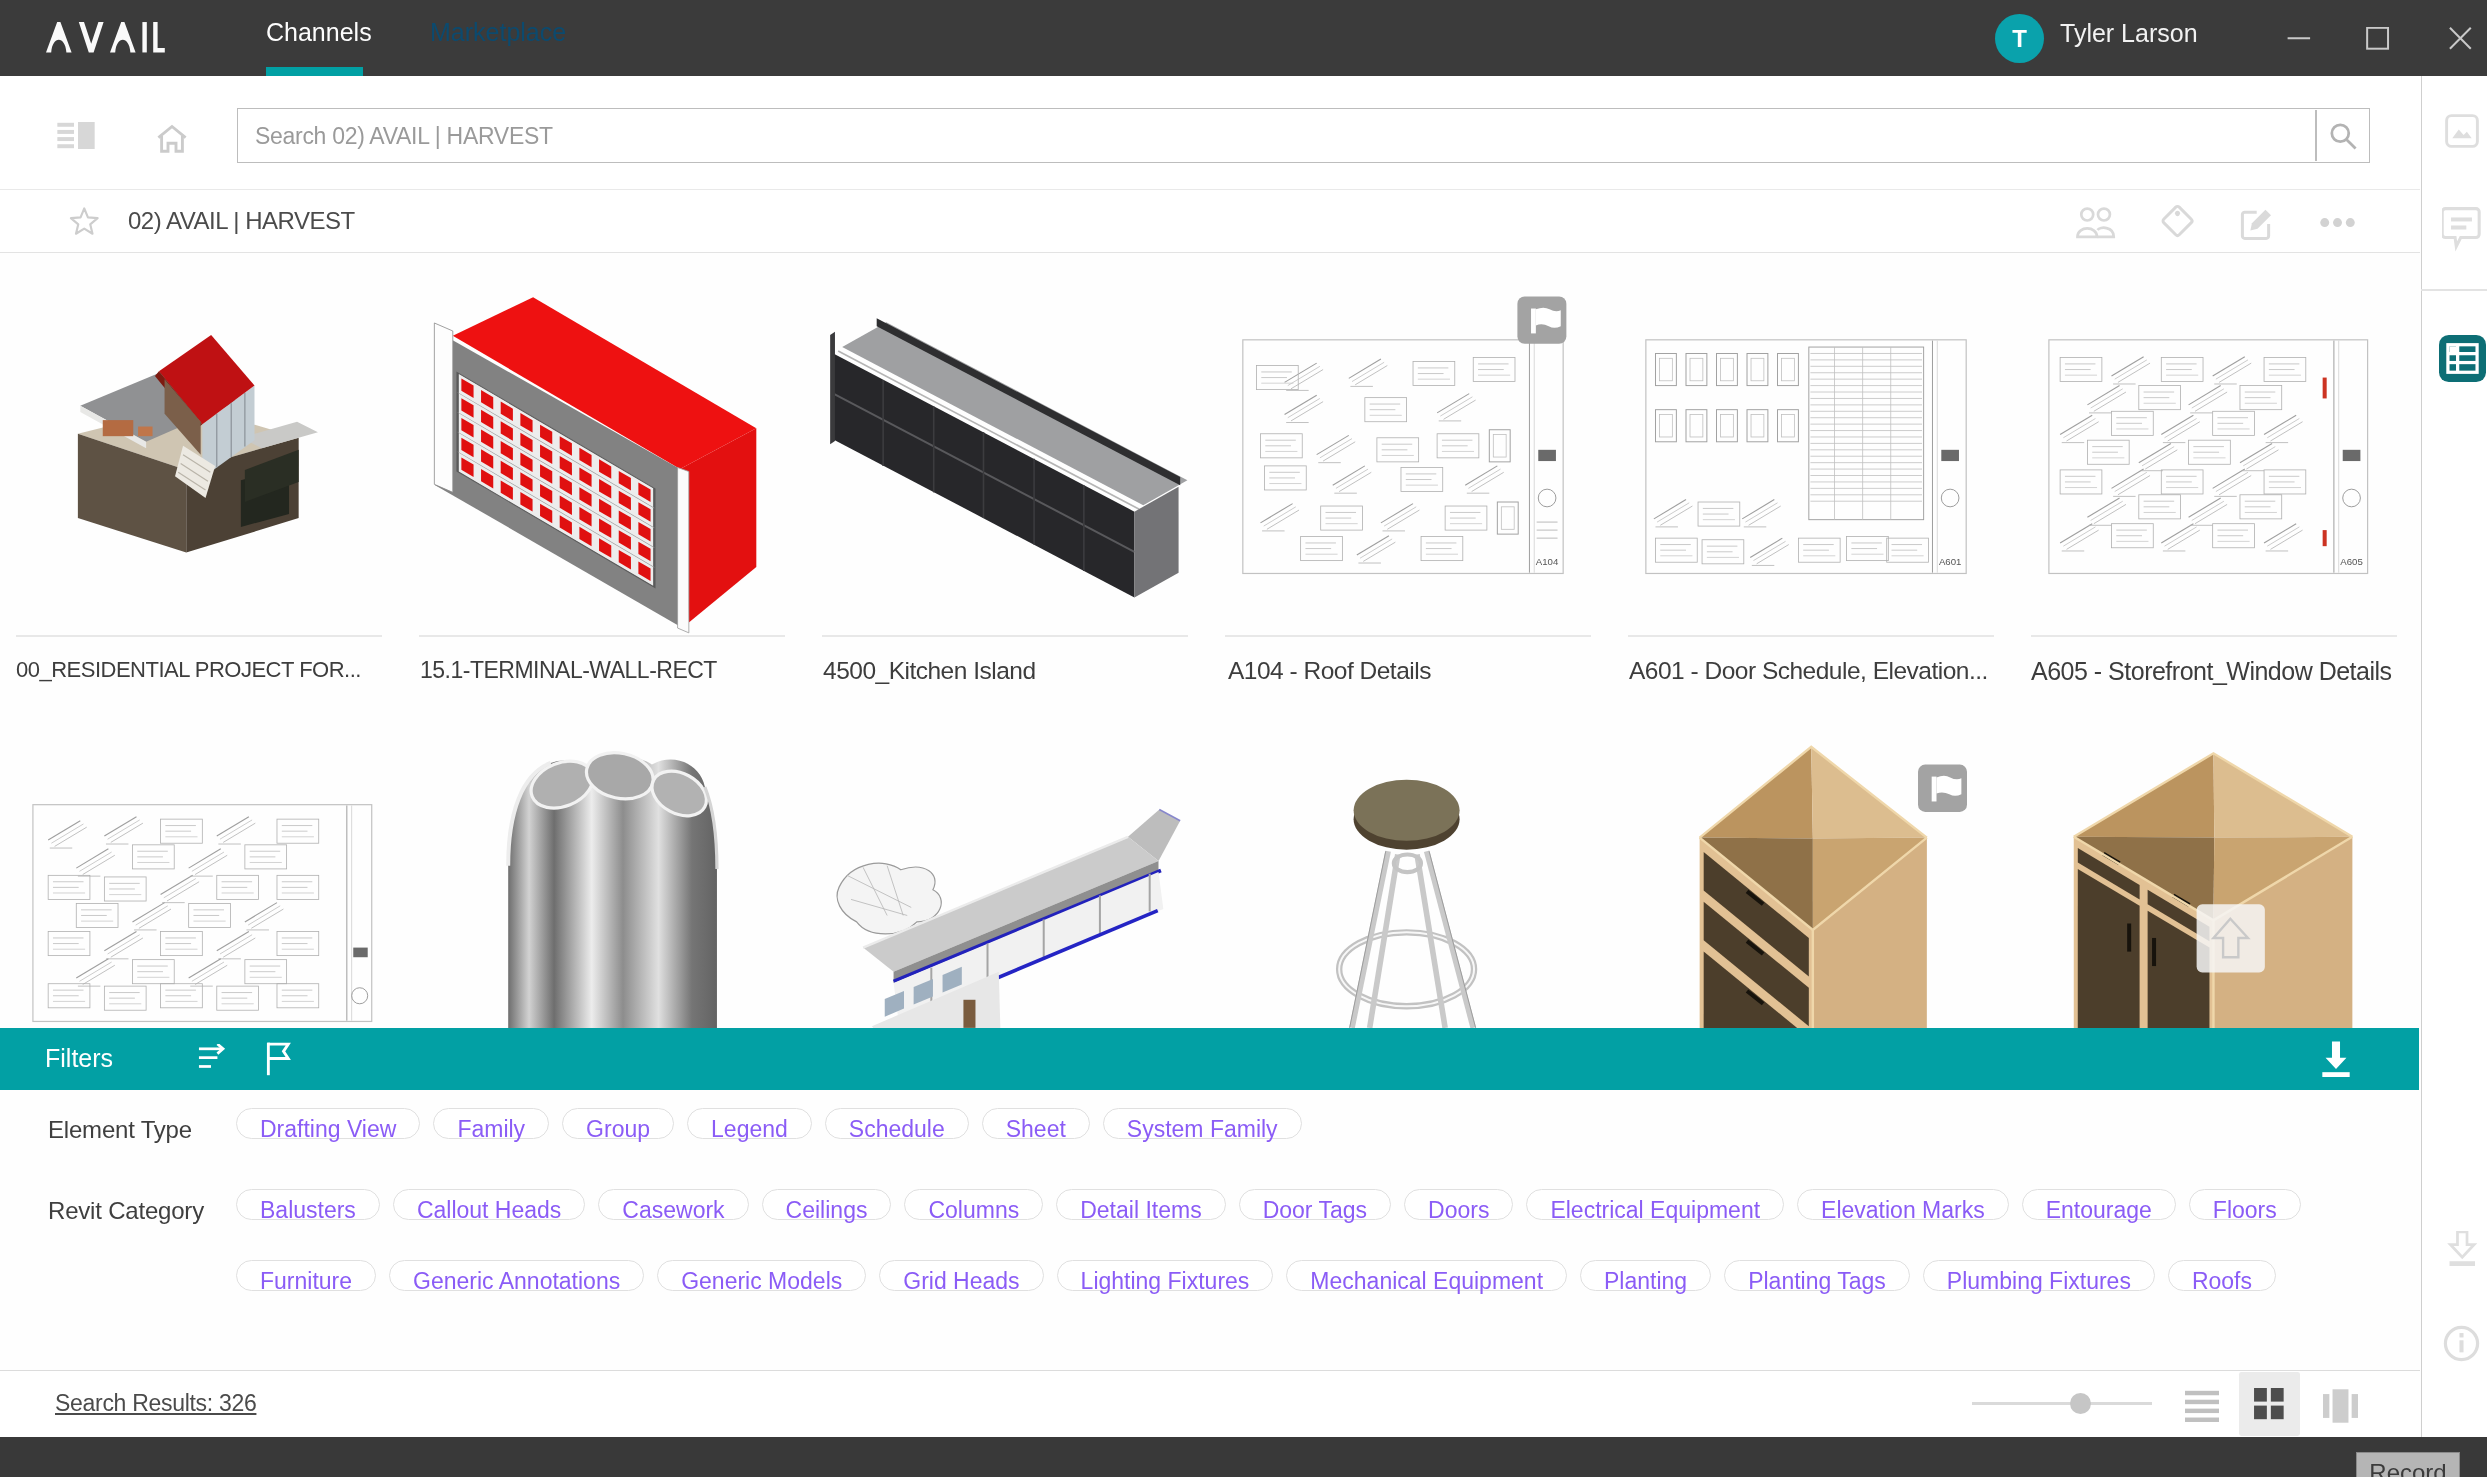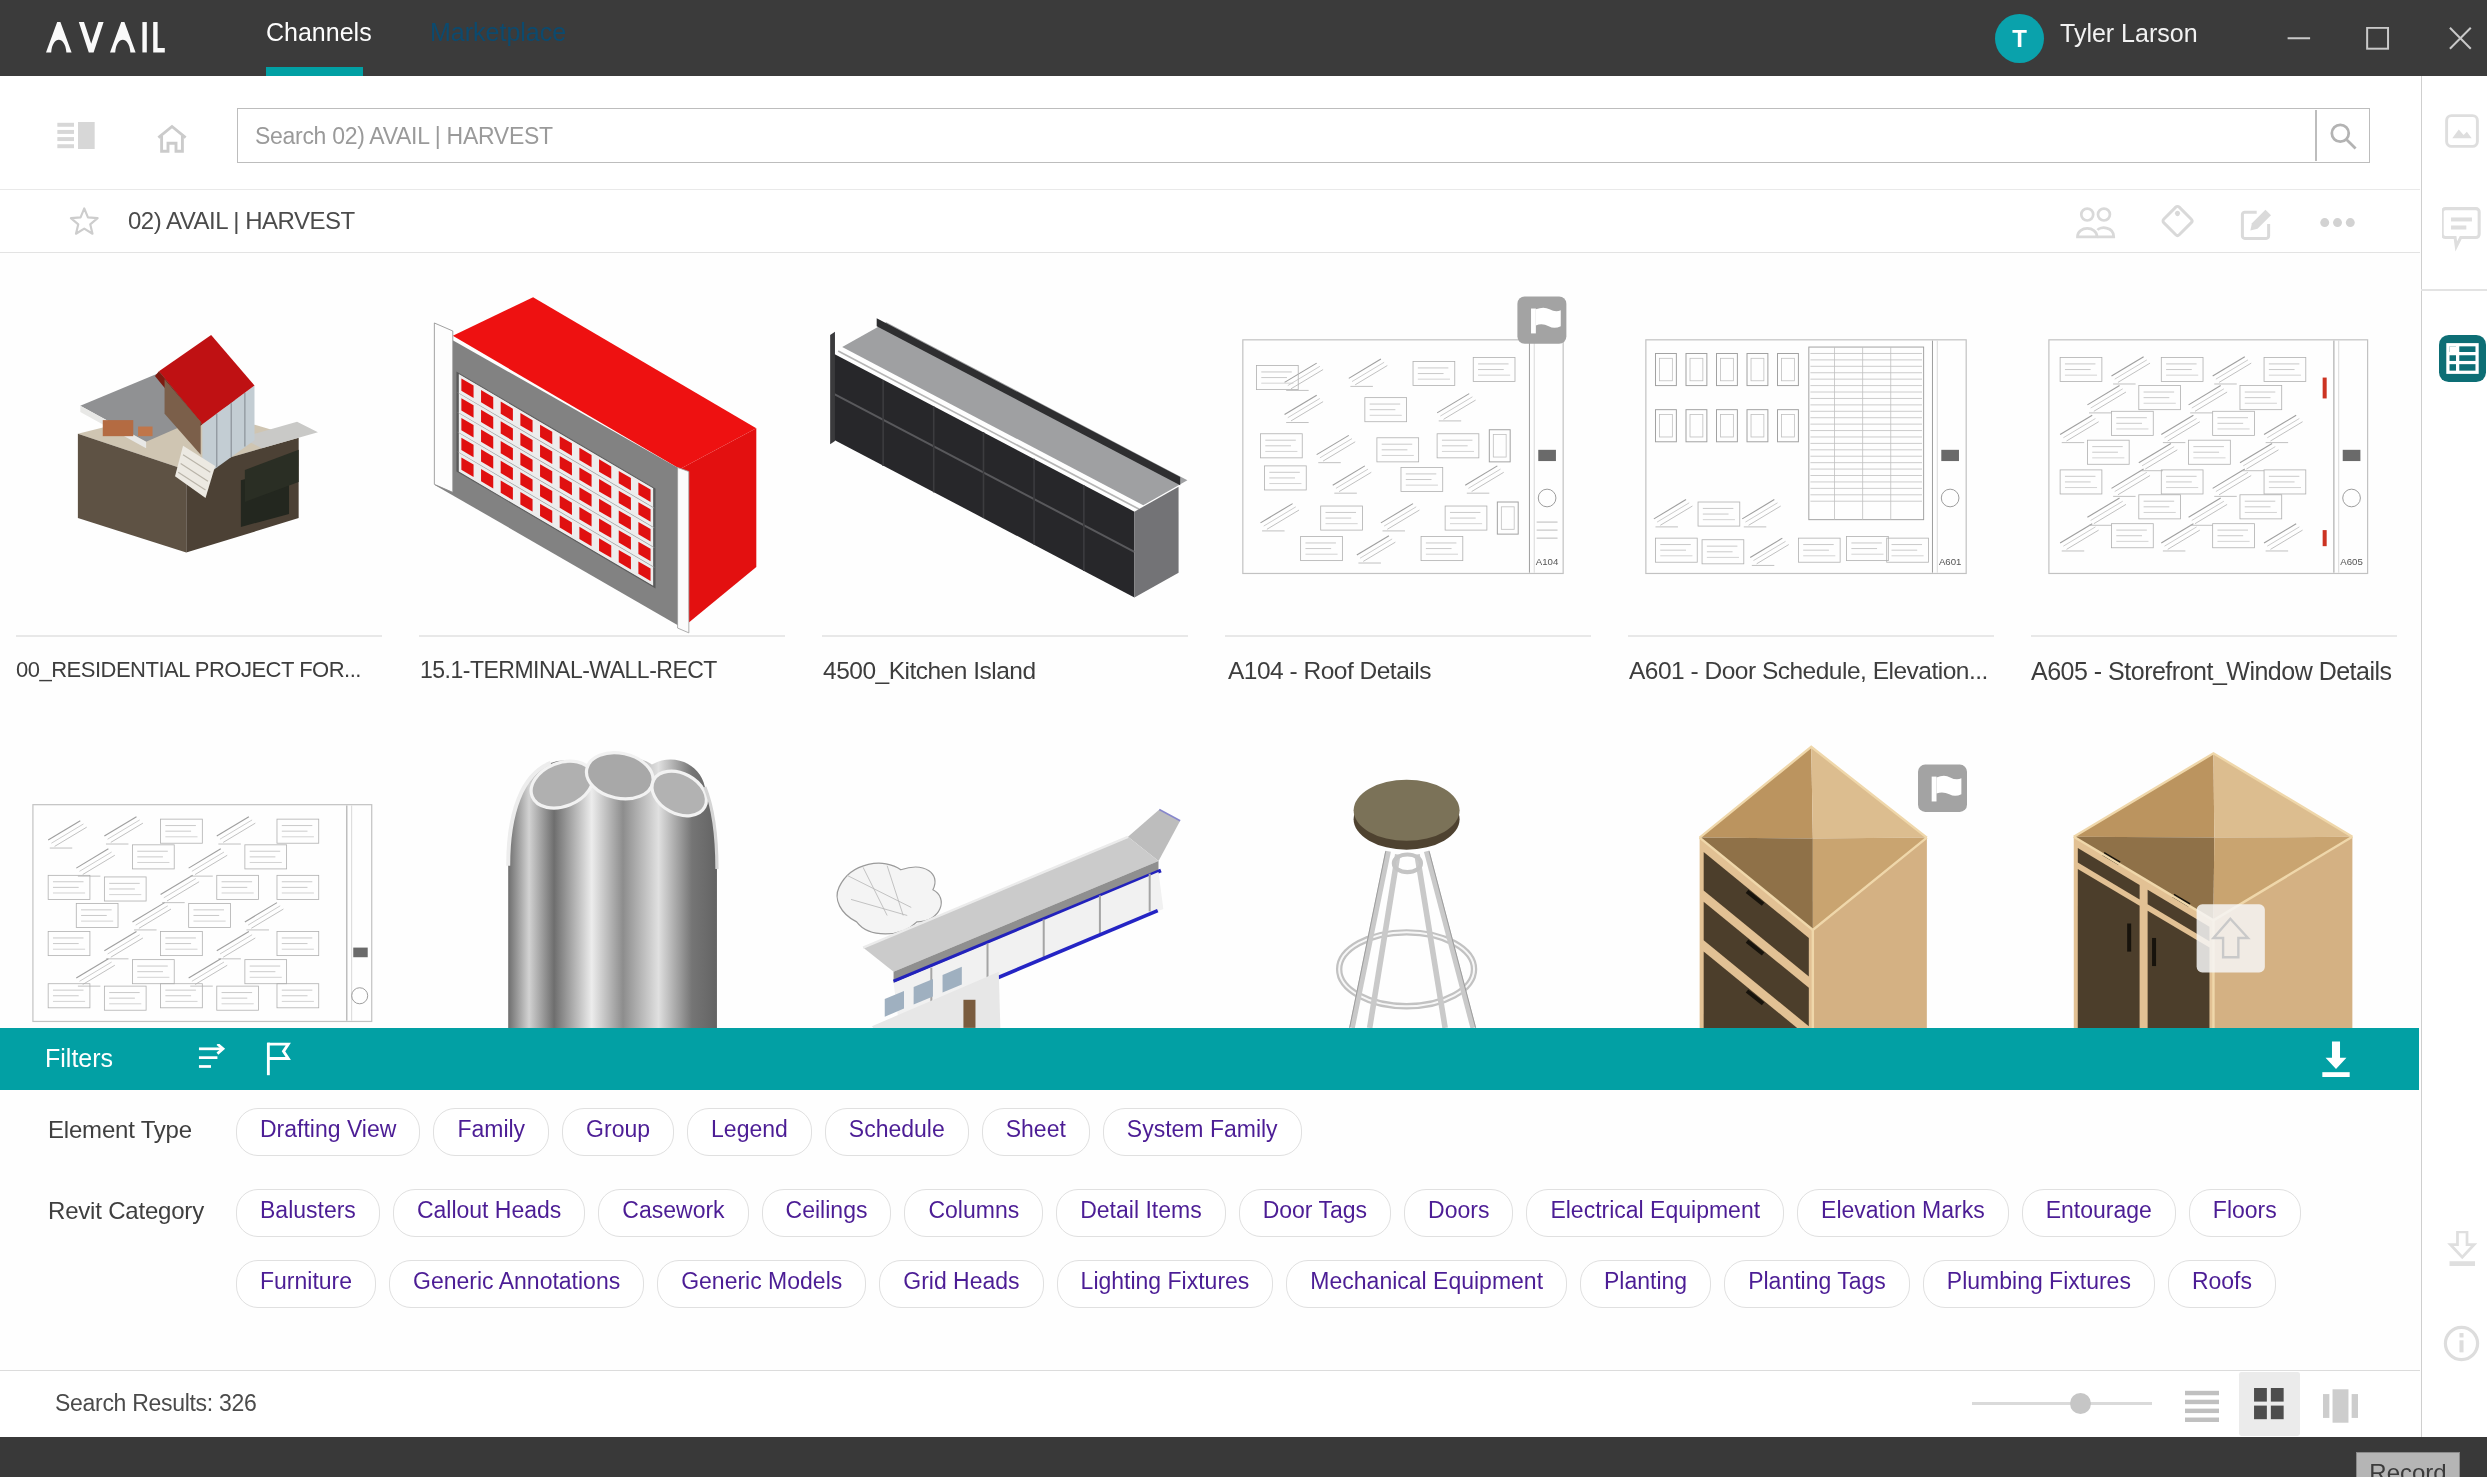--- a/index.html
+++ b/index.html
@@ -32,26 +32,26 @@
   .sep { height:1.6px; background:#e8e8e8; top:635px; width:366px; }
   .title { top:657px; color:#3d3d3d; font-size:23px; letter-spacing:-0.5px; white-space:nowrap; }
 
   
   #tealbar { left:0; top:1028px; width:2419px; height:62px; background:#02a0a4; }
   #filterslabel { left:45px; top:1044px; color:#fff; font-size:25px; }
 
   
   .flabel { color:#3f3f3f; font-size:24px; left:48px; letter-spacing:-0.2px; }
   .prow { left:236px; display:flex; gap:13px; }
-  .pill { height:48px; line-height:40px; border:1.6px solid #e0e0e0; border-radius:22px;
-     background:#fff; color:#4c1d95; font-size:23px; padding:0 23px; white-space:nowrap; }
+  .pill { height:31px; line-height:40px; border:1.6px solid #e0e0e0; border-radius:22px;
+     background:#fff; color:#8b5cf6; font-size:23px; padding:0 23px; white-space:nowrap; }
 
   
   #bottombar { left:0; top:1370px; width:2420px; height:67px; background:#fff; border-top:1.6px solid #dcdcdc; }
-  #results { left:55px; top:1390px; color:#4b4b4b; font-size:23px; letter-spacing:-0.3px; }
+  #results { left:55px; top:1390px; color:#4b4b4b; font-size:23px; letter-spacing:-0.3px;text-decoration:underline; }
 
   
   #footer { left:0; top:1437px; width:2487px; height:40px; background:#393939; }
   #record { left:2356px; top:1452px; width:104px; height:42px; background:#b5b5b5;
      border:1.6px solid #8a8a8a; color:#3b3b3b; font-size:24px; text-align:center; padding-top:6.4px; }
 
   
   #sidebar { left:2421px; top:76px; width:66px; height:1361px; background:#fff; border-left:1.6px solid #cfcfcf; }
   #sidediv { left:2421px; top:289px; width:66px; height:1.6px; background:#e3e3e3; }
 </style>

